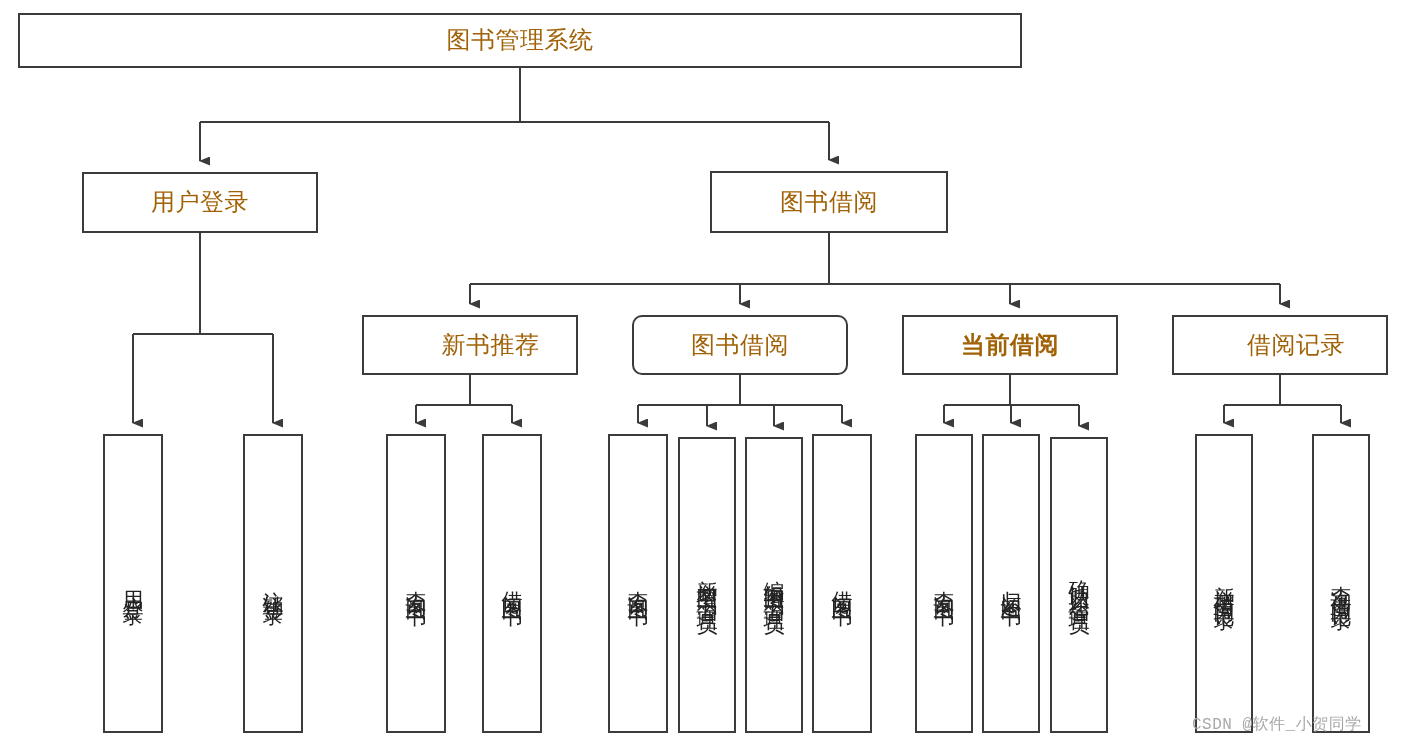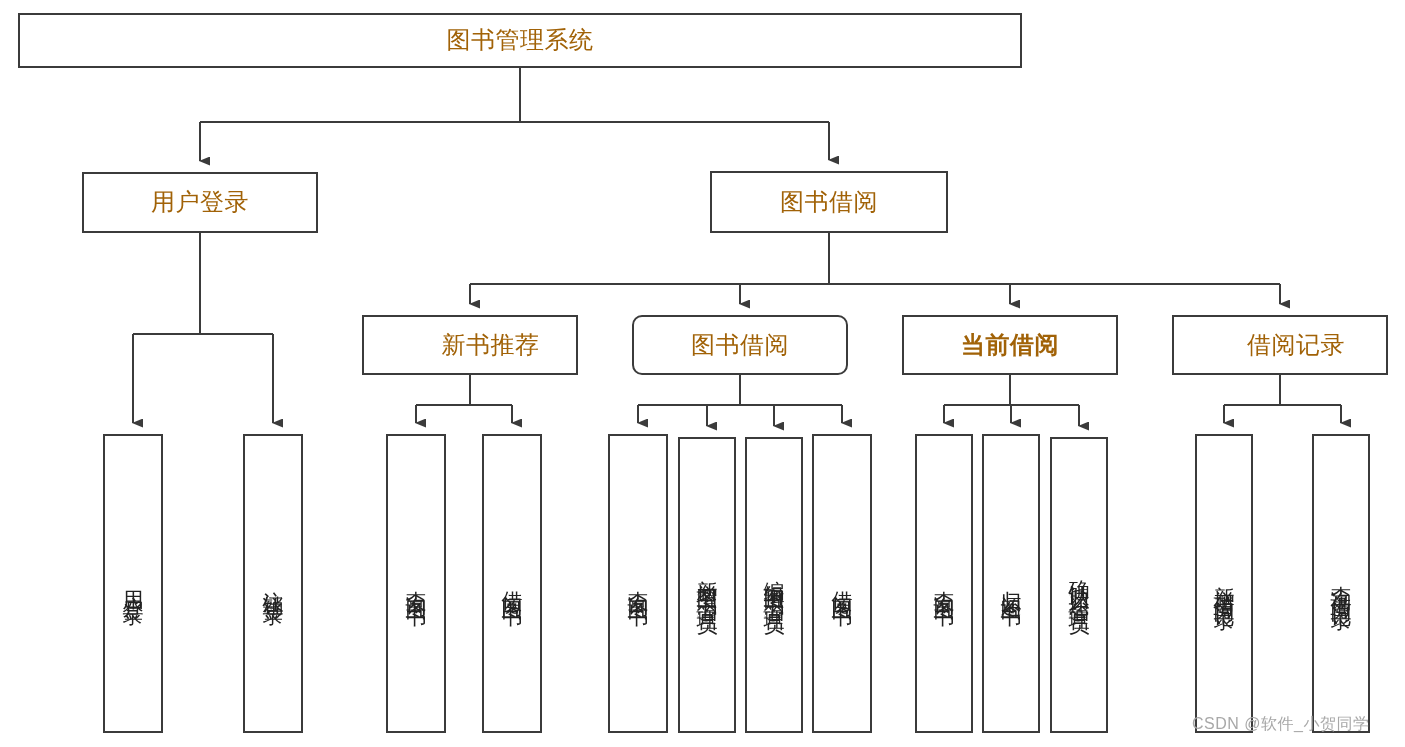--- a/index.html
+++ b/index.html
@@ -169,15 +169,15 @@
         <span class="node-label-v">确认归还（管理员）</span>
       </div>
       <div class="node-box" style="left: 1195px; top: 434px; width: 58px; height: 299px;">
         <span class="node-label-v">新增借阅记录</span>
       </div>
       <div class="node-box" style="left: 1312px; top: 434px; width: 58px; height: 299px;">
         <span class="node-label-v">查询借阅记录</span>
       </div>
     </div>
 
-  <div class="watermark" style="left:1192px; top:714px;">CSDN @软件_小贺同学</div>
+  <div class="watermark" style="left:1192px; top:714px;font-family:Liberation Mono, monospace;">CSDN @软件_小贺同学</div>
 
 </div>
 
 </body></html>

